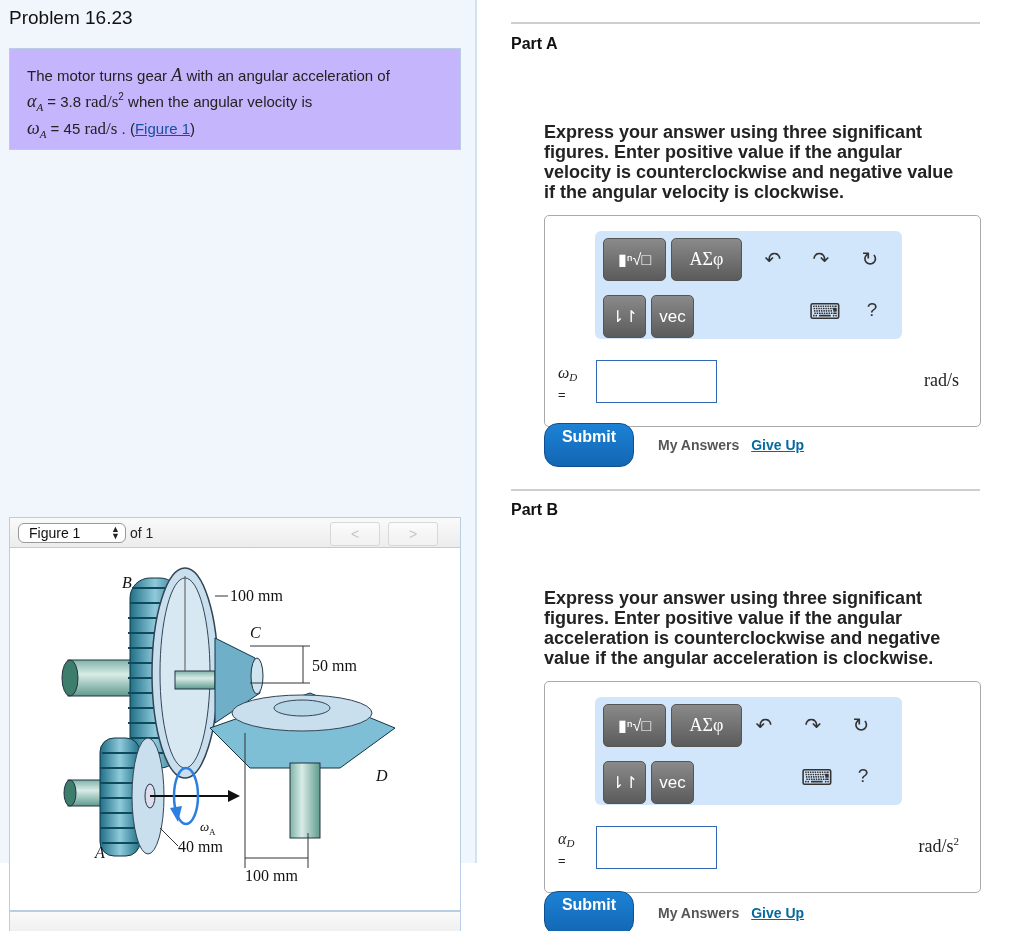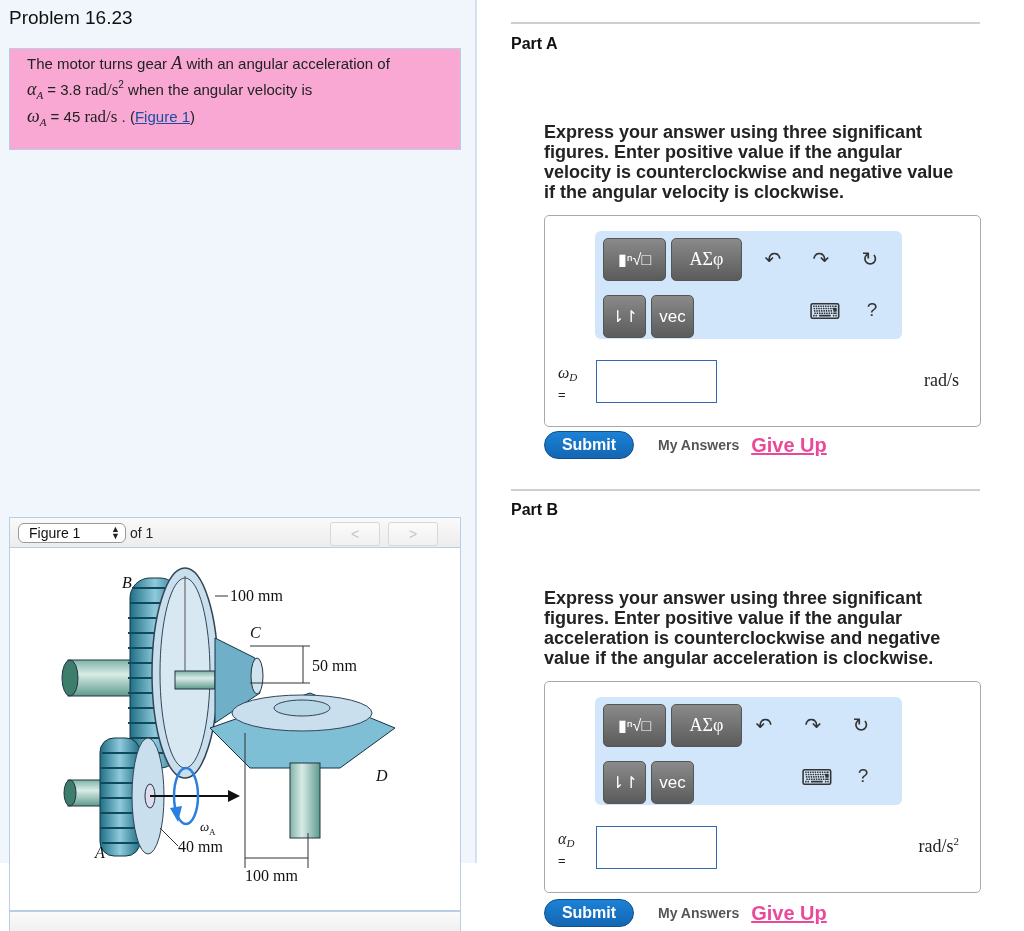--- a/index.html
+++ b/index.html
@@ -1,19 +1,19 @@
 <!DOCTYPE html>
 <html><head>
 <meta charset="utf-8">
 <style>
   * { box-sizing: border-box; margin: 0; padding: 0; }
   html, body { width: 1024px; height: 931px; overflow: hidden; background: #ffffff; font-family: "Liberation Sans", sans-serif; color: #222; }
   .left { position: absolute; left: 0; top: 0; width: 477px; height: 863px; background: #f1f6fd; border-right: 2px solid #d3e2f2; }
   .title { position: absolute; left: 9px; top: 7px; font-size: 19px; color: #111; }
-  .intro { position: absolute; left: 9px; top: 48px; width: 452px; height: 102px; background: #f9a8d4; border: 1px solid #b9cde4; padding: 4px 17px; font-size: 15px; line-height: 21px; color: #222; }
+  .intro { position: absolute; left: 9px; top: 48px; width: 452px; height: 102px; background: #c4b5fd; border: 1px solid #b9cde4; padding: 16px 17px; font-size: 15px; line-height: 21px; color: #222; }
   .m { font-family: "Liberation Serif", "DejaVu Serif", serif; font-style: italic; font-size: 18px; }
   .mu { font-family: "Liberation Serif", "DejaVu Serif", serif; font-size: 17px; }
   .sub { font-size: 11px; vertical-align: -4px; font-style: italic; font-family: "Liberation Serif", serif; }
   .sup { font-size: 10px; vertical-align: 7px; }
   a.link { color: #1a4fa0; text-decoration: underline; }
   .fig-bar { position: absolute; left: 9px; top: 517px; width: 452px; height: 31px; border: 1px solid #b9cde4; background: linear-gradient(#fafafa, #ececec); display: flex; align-items: center; padding-left: 8px; }
   .fig-select { width: 108px; height: 20px; border: 1px solid #999; border-radius: 6px; background: #fff; font-size: 14px; padding-left: 10px; line-height: 18px; position: relative; color: #111; }
   .fig-select .arr { position: absolute; right: 5px; top: 2px; font-size: 9px; line-height: 7px; color: #222; text-align: center; }
   .of { font-size: 14px; margin-left: 4px; color: #222; }
   .navbtn { position: absolute; top: 4px; width: 50px; height: 24px; border: 1px solid #d8d8d8; border-radius: 3px; background: linear-gradient(#fbfbfb, #f1f1f1); color: #c5c5c5; font-size: 14px; text-align: center; line-height: 22px; }
@@ -34,23 +34,23 @@
   .tbtn.t4 { left: 56px; top: 64px; width: 43px; font-size: 17px; }
   .ticon { position: absolute; color: #333; font-size: 20px; text-align: center; width: 24px; }
   .var { position: absolute; left: 13px; top: 148px; font-size: 16px; line-height: 17px; color: #222; }
   .var .vm { font-family: "Liberation Serif", serif; font-style: italic; font-size: 16px; }
   .var .vs { font-family: "Liberation Serif", serif; font-style: italic; font-size: 11px; vertical-align: -3px; }
   .var .eq { font-size: 13px; display: block; }
   .ans-input { position: absolute; left: 51px; top: 144px; width: 121px; height: 43px; border: 1px solid #3368b5; background: #fff; }
   .unit { position: absolute; right: 21px; top: 153px; font-family: "Liberation Serif", serif; font-size: 18px; color: #222; }
   .unit sup { font-size: 11px; }
   .actions { position: absolute; left: 65px; height: 28px; display: flex; align-items: center; }
-  .submit { width: 90px; height: 28px; background: linear-gradient(#1c82d6, #1366b3); border: 1px solid #0d4f8f; border-radius: 14px; color: #fff; font-weight: bold; font-size: 16px; text-align: center; line-height: 26px; }
+  .submit { width: 90px; height: 44px; background: linear-gradient(#1c82d6, #1366b3); border: 1px solid #0d4f8f; border-radius: 14px; color: #fff; font-weight: bold; font-size: 16px; text-align: center; line-height: 26px; }
   .myans { margin-left: 24px; font-weight: bold; font-size: 14px; color: #555; }
-  .giveup { margin-left: 12px; font-weight: bold; font-size: 20px; color: #ec4899; text-decoration: underline; }
+  .giveup { margin-left: 12px; font-weight: bold; font-size: 14px; color: #0369a1; text-decoration: underline; }
 </style>
 </head>
 <body>
 
 <div class="left">
   <div class="title">Problem 16.23</div>
 
   <div class="intro">
     <span>The motor turns gear </span><span class="m">A</span><span> with an angular acceleration of</span><br>
     <span class="m">α</span><span class="sub">A</span><span> = 3.8 </span><span class="mu">rad/s</span><span class="sup">2</span><span> when the angular velocity is</span><br>

